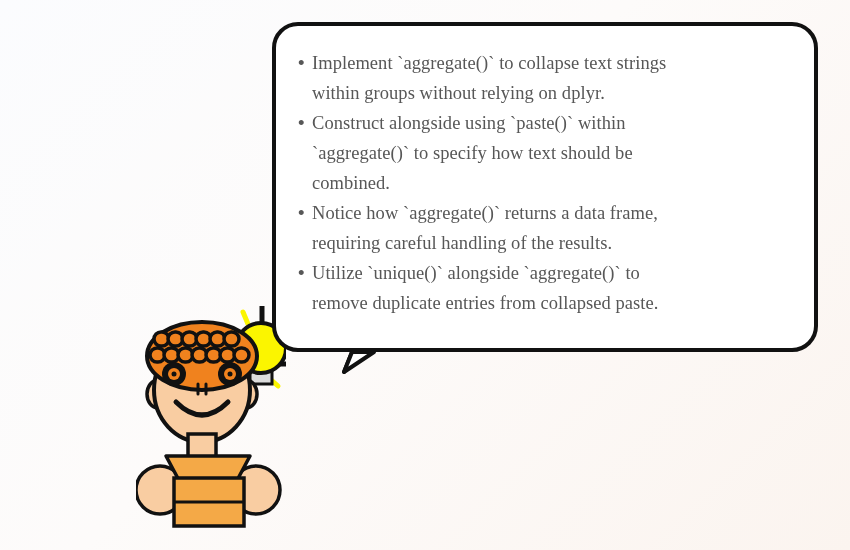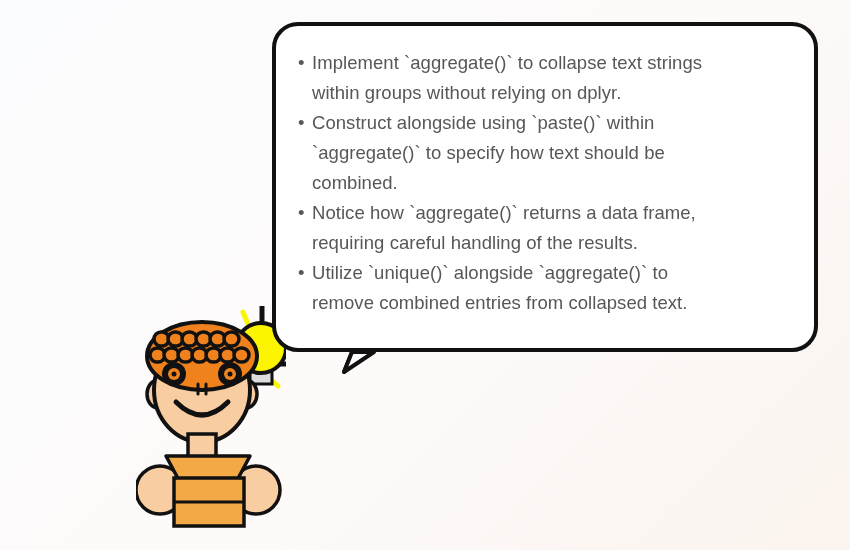--- a/index.html
+++ b/index.html
@@ -59,20 +59,21 @@
     width: 14px;
     text-align: left;
     color: #575757;
     font-size: 18.5px;
     line-height: 30px;
   }
 
   .bullet-text {
     flex: 1 1 auto;
     white-space: pre-line;
+    font-family: Liberation Serif, serif;
   }
 
   
   #bubble-tail {
     position: absolute;
     left: 330px;
     top: 330px;
     width: 70px;
     height: 48px;
     z-index: 4;
@@ -107,21 +108,21 @@
 combined.</span>
       </li>
       <li class="bullet-item">
         <span class="bullet-dot">•</span>
         <span class="bullet-text">Notice how `aggregate()` returns a data frame,
 requiring careful handling of the results.</span>
       </li>
       <li class="bullet-item">
         <span class="bullet-dot">•</span>
         <span class="bullet-text">Utilize `unique()` alongside `aggregate()` to
-remove combined entries from collapsed text.</span>
+remove duplicate entries from collapsed paste.</span>
       </li>
     </ul>
   </div>
 
   <svg id="bubble-tail" viewBox="0 0 70 48">
     <polygon points="44,2 14,42 26,12" fill="#ffffff" stroke="#111111" stroke-width="4" stroke-linejoin="round"></polygon>
     <rect x="0" y="0" width="70" height="20" fill="#ffffff"></rect>
     <rect x="0" y="18" width="70" height="4" fill="#111111"></rect>
     <polygon points="44,22 14,42 22,22" fill="#ffffff" stroke="#111111" stroke-width="4" stroke-linejoin="round"></polygon>
   </svg>

